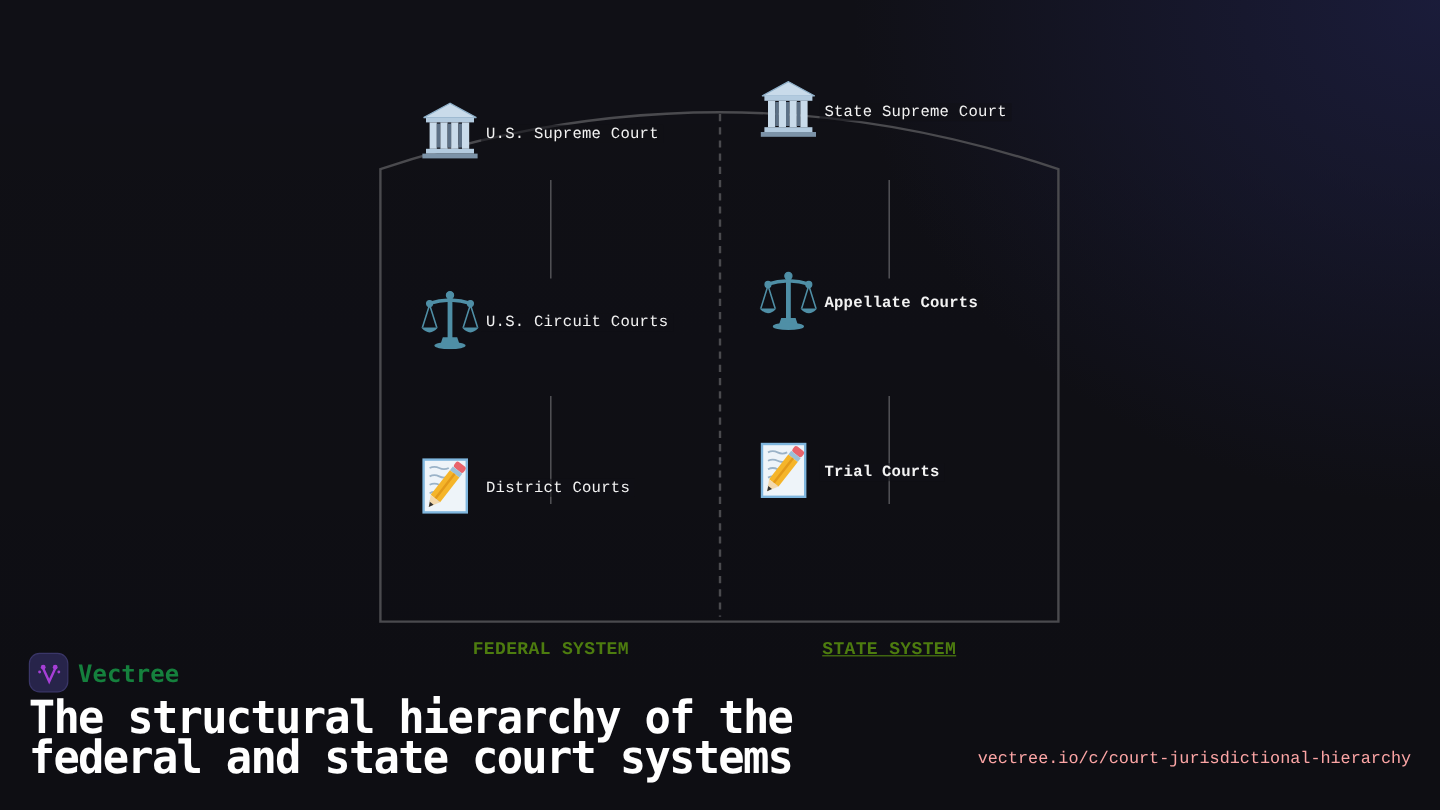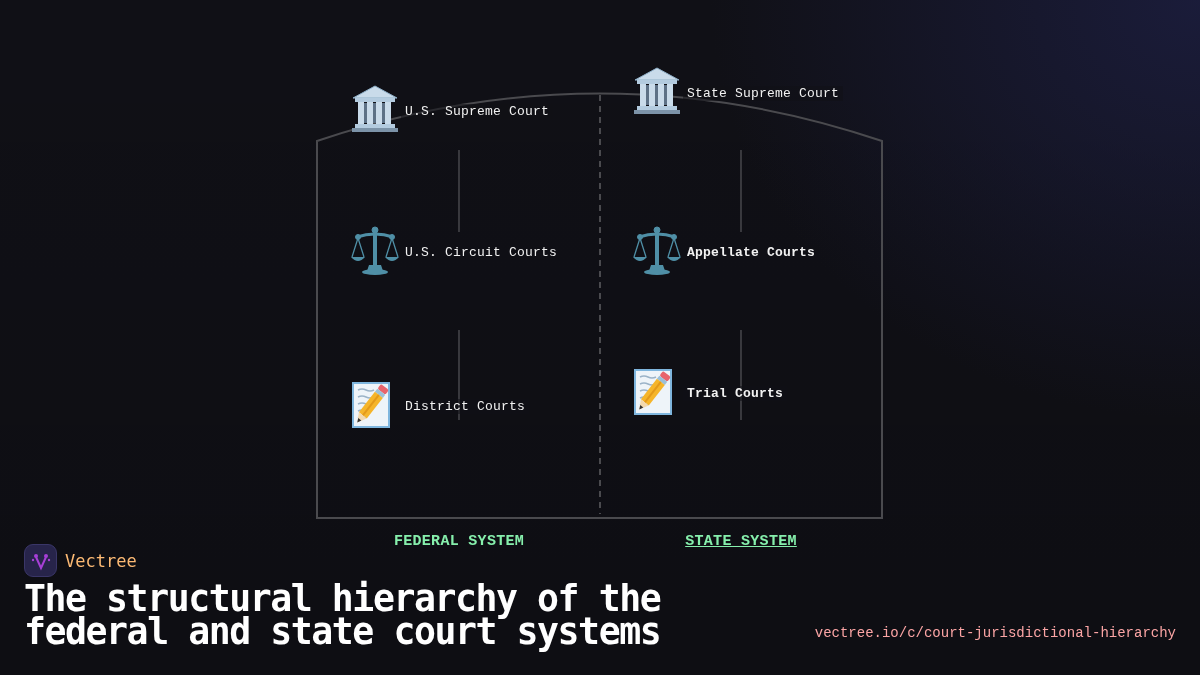--- a/index.html
+++ b/index.html
@@ -24,31 +24,31 @@
     }
     .node .icon {
       width: 52px; height: 52px; display: flex; align-items: center; justify-content: center;
     }
     .node .label {
       margin-top: 4px; font-size: 13px; color: #f2f2f2; white-space: nowrap;
       background: rgba(16,16,22,0.55); padding: 0 4px; letter-spacing: 0.2px;
     }
     .system-label {
       position: absolute; top: 533px; transform: translateX(-50%);
-      font-size: 15px; font-weight: bold; color: #86efac; letter-spacing: 0.3px; white-space: nowrap;
+      font-size: 15px; font-weight: bold; color: #4d7c0f; letter-spacing: 0.3px; white-space: nowrap;
     }
     .brand {
       position: absolute; left: 24px; top: 544px; display: flex; align-items: center; gap: 8px;
     }
     .brand .logo {
       width: 33px; height: 33px; border-radius: 9px; background: #27244a;
       border: 1px solid #3a3668; box-sizing: border-box;
       display: flex; align-items: center; justify-content: center;
     }
-    .brand .name { font-size: 17px; font-weight: normal; color: #fdba74; font-family: "DejaVu Sans Mono", monospace; }
+    .brand .name { font-size: 20px; font-weight: bold; color: #15803d; font-family: "DejaVu Sans Mono", monospace; }
     .headline {
       position: absolute; left: 24px; top: 582px; margin: 0;
       font-size: 38px; line-height: 33px; font-weight: bold; color: #ffffff;
       font-family: "DejaVu Sans Mono", monospace; letter-spacing: -1.5px;
       transform: scaleX(0.96); transform-origin: left top;
     }
     .url {
       position: absolute; right: 24px; top: 625px; font-size: 14px; color: #fca5a5;
     }
   </style>
@@ -127,21 +127,21 @@
 
 <div class="node" style="left:459px; top:83px;">
   <div class="icon">
     <svg width="52" height="50" viewBox="0 0 52 50">
         <use href="#ico-building"></use>
       </svg>
   </div>
   <span class="label">U.S. Supreme Court</span>
 </div>
 
-<div class="node" style="left:459px; top:224px;">
+<div class="node" style="left:459px; top:240px;">
   <div class="icon">
     <svg width="52" height="50" viewBox="0 0 52 50">
         <use href="#ico-scale"></use>
       </svg>
   </div>
   <span class="label">U.S. Circuit Courts</span>
 </div>
 
 <div class="node" style="left:459px; top:378px;">
   <div class="icon">

